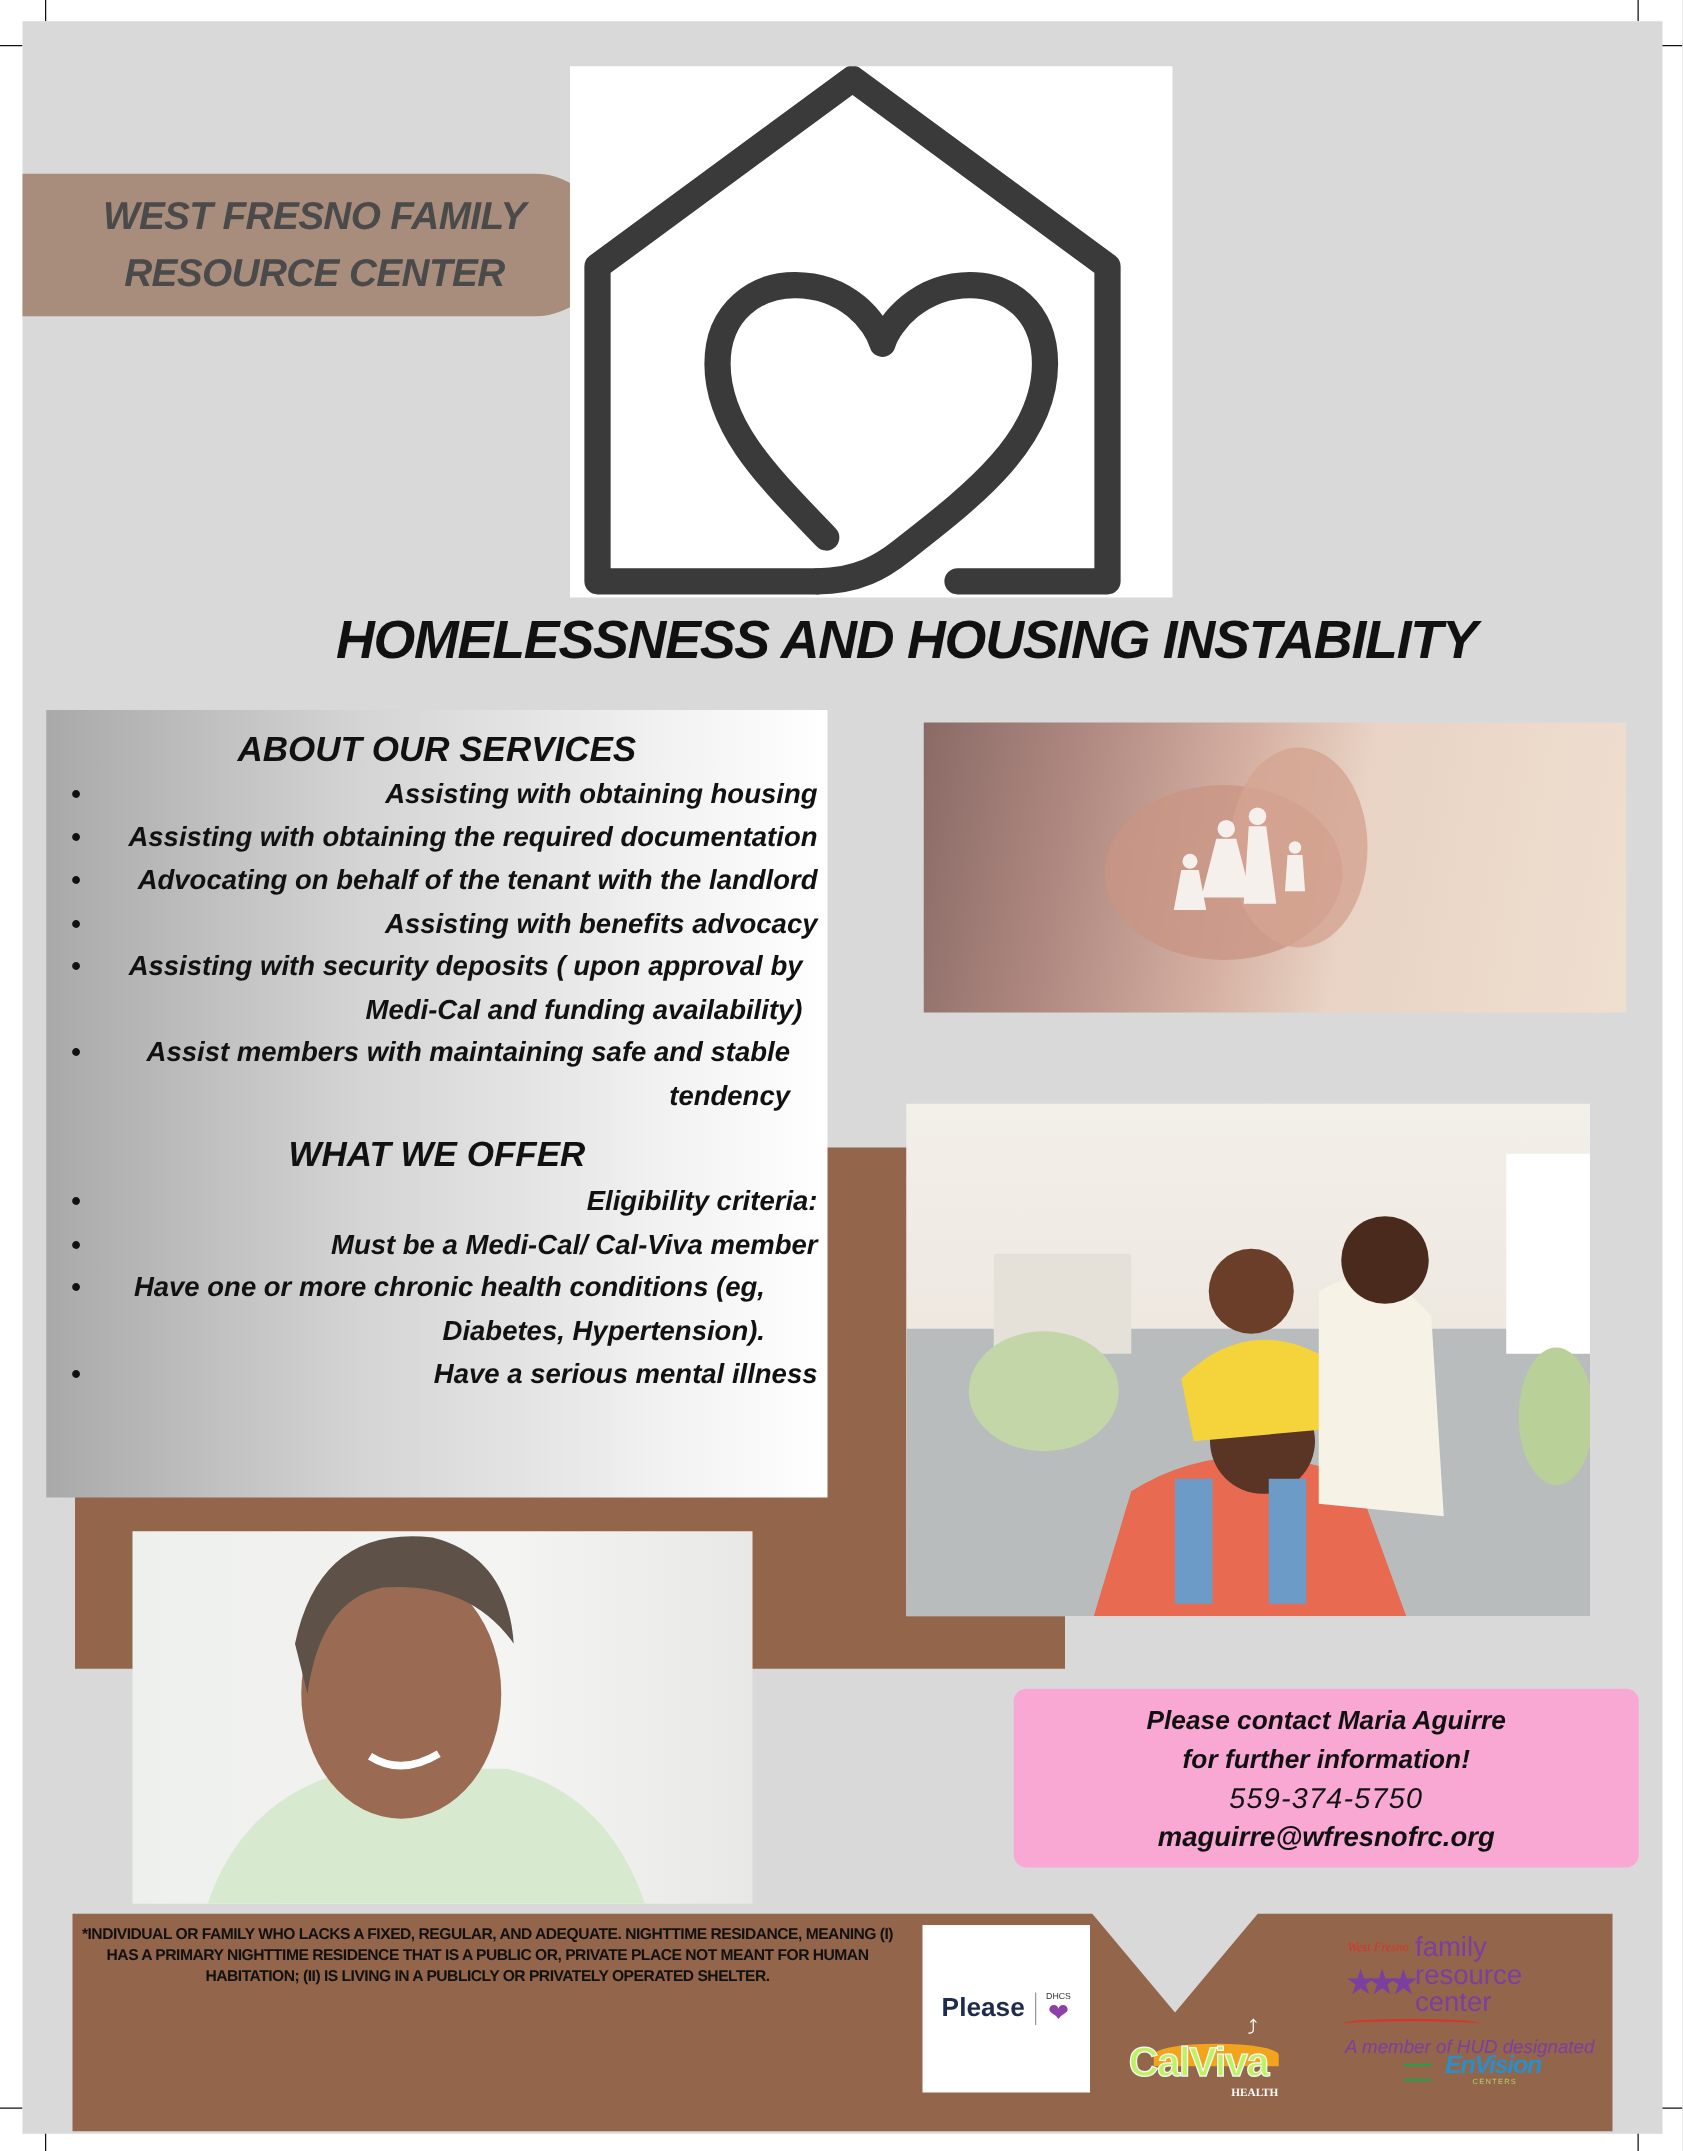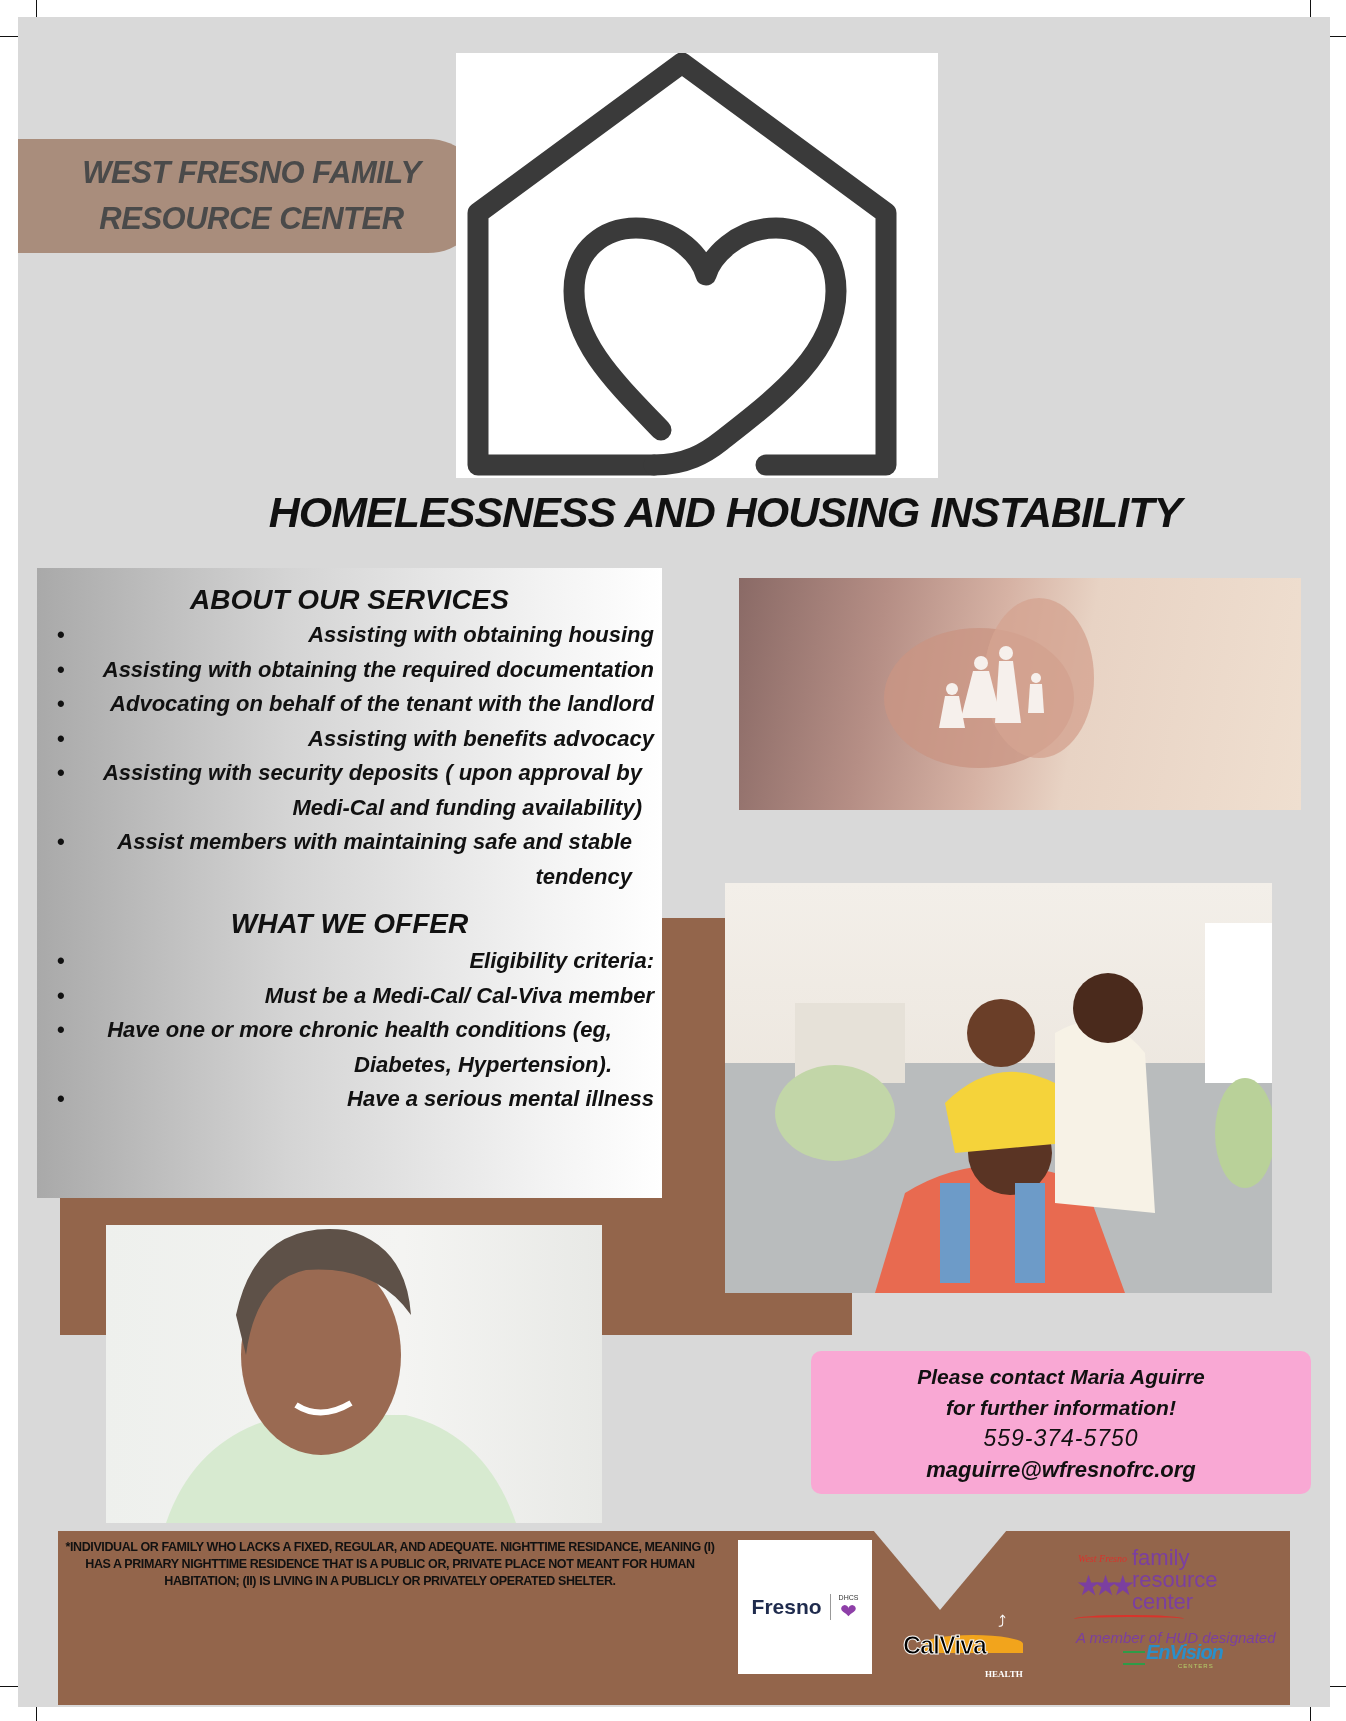--- a/index.html
+++ b/index.html
@@ -132,40 +132,40 @@
   <div>for further information!</div>
   <div class="phone">559-374-5750</div>
   <div class="email">maguirre@wfresnofrc.org</div>
 </div>
 
 <div class="footer">
   <div class="notch"></div>
   <div class="foot-note">*INDIVIDUAL OR FAMILY WHO LACKS A FIXED, REGULAR, AND ADEQUATE. NIGHTTIME RESIDANCE, MEANING (I) HAS A PRIMARY NIGHTTIME RESIDENCE THAT IS A PUBLIC OR, PRIVATE PLACE NOT MEANT FOR HUMAN HABITATION; (II) IS LIVING IN A PUBLICLY OR PRIVATELY OPERATED SHELTER.</div>
 
   <div class="calaim">
-    <span style="font-weight:bold;font-size:21px;color:#1f2b4d;">Fresno</span>
+    <span style="font-weight:bold;font-size:21px;color:#1f2b4d;">Please</span>
     <span style="width:1px;height:26px;background:#999;"></span>
     <span style="display:flex;flex-direction:column;align-items:center;">
       <span style="font-size:7px;color:#333;">DHCS</span>
       <span style="color:#8e3fa8;font-size:20px;line-height:20px;">❤</span>
     </span>
   </div>
 
   <div class="abs" style="left:845px;top:80px;width:140px;height:80px;">
     <span style="position:absolute;left:95px;top:2px;color:#fff;font-size:16px;">⤴</span>
     <div style="position:absolute;left:20px;top:24px;width:100px;height:18px;background:#f2a41c;border-radius:50% 50% 0 0;"></div>
-    <span style="position:absolute;left:0;top:20px;font-weight:bold;font-size:25px;color:#000000;-webkit-text-stroke:1px #f7f7f7;letter-spacing:-1px;">CalViva</span>
+    <span style="position:absolute;left:0;top:20px;font-weight:bold;font-size:33px;color:#bef264;-webkit-text-stroke:1px #f7f7f7;letter-spacing:-1px;">CalViva</span>
     <span style="position:absolute;left:82px;top:58px;font-weight:bold;font-size:9px;color:#fff;font-family:'Liberation Serif',serif;">HEALTH</span>
   </div>
 
   <div class="abs" style="left:1010px;top:18px;width:180px;height:150px;">
     <span style="position:absolute;left:10px;top:4px;font-style:italic;font-size:10px;color:#d9332b;font-family:'Liberation Serif',serif;">West Fresno</span>
     <span style="position:absolute;left:8px;top:20px;font-size:28px;color:#7b3fa0;letter-spacing:-8px;">★★★</span>
     <span style="position:absolute;left:64px;top:-2px;font-size:22px;color:#7b3fa0;line-height:22px;">family</span>
     <span style="position:absolute;left:64px;top:20px;font-size:22px;color:#7b3fa0;line-height:22px;">resource</span>
     <span style="position:absolute;left:64px;top:42px;font-size:22px;color:#7b3fa0;line-height:22px;">center</span>
     <span style="position:absolute;left:6px;top:66px;width:110px;height:6px;border-top:2px solid #d9332b;border-radius:50% 50% 0 0;"></span>
     <span style="position:absolute;left:8px;top:80px;font-style:italic;font-size:15px;color:#7b3fa0;white-space:nowrap;">A member of HUD designated</span>
     <span style="position:absolute;left:55px;top:102px;width:22px;height:10px;border-top:2px solid #2f9b48;border-bottom:2px solid #2f9b48;"></span>
-    <span style="position:absolute;left:78px;top:92px;font-style:italic;font-weight:bold;font-size:20px;color:#2a8fc9;letter-spacing:-1px;">EnVision</span>
+    <span style="position:absolute;left:88px;top:92px;font-style:italic;font-weight:bold;font-size:20px;color:#2a8fc9;letter-spacing:-1px;">EnVision</span>
     <span style="position:absolute;left:110px;top:114px;font-size:6px;color:#b4cf6a;letter-spacing:1px;">CENTERS</span>
   </div>
 </div>
 
 </body></html>

